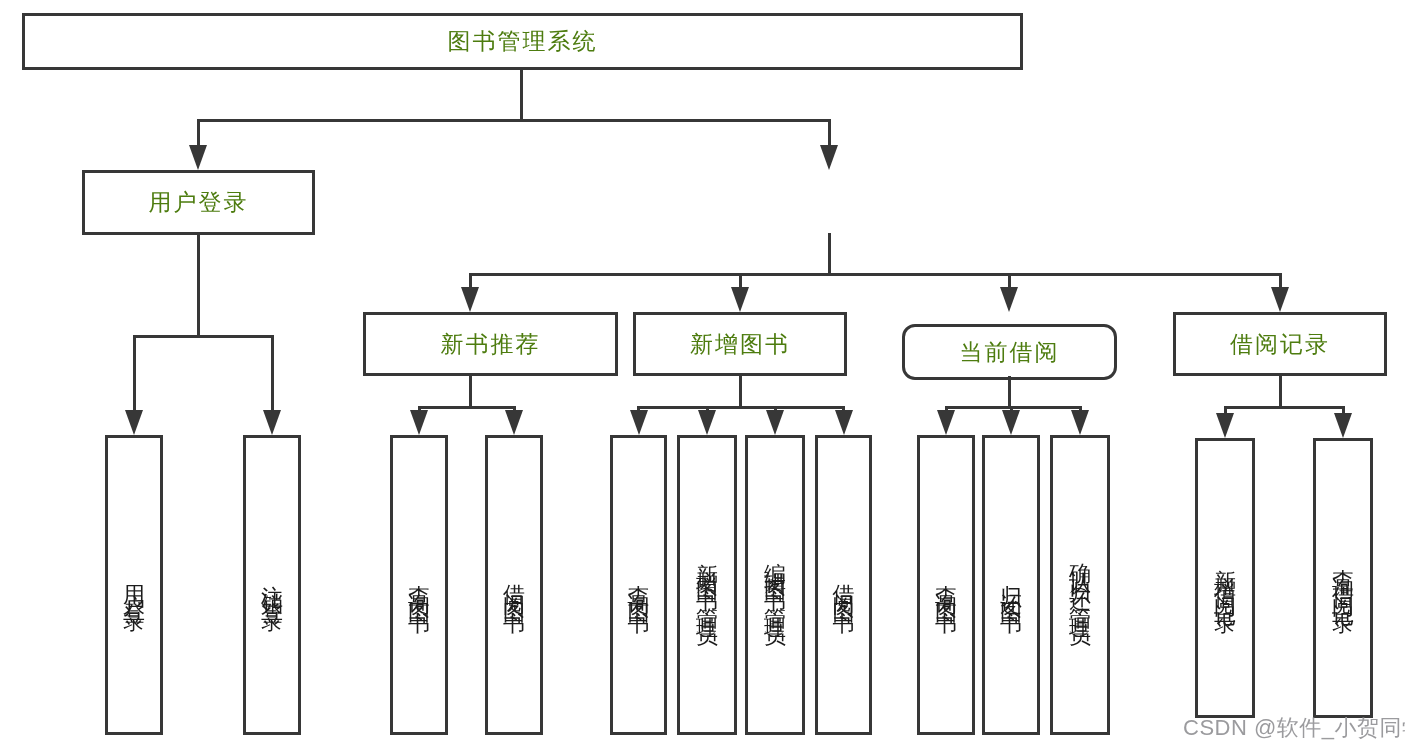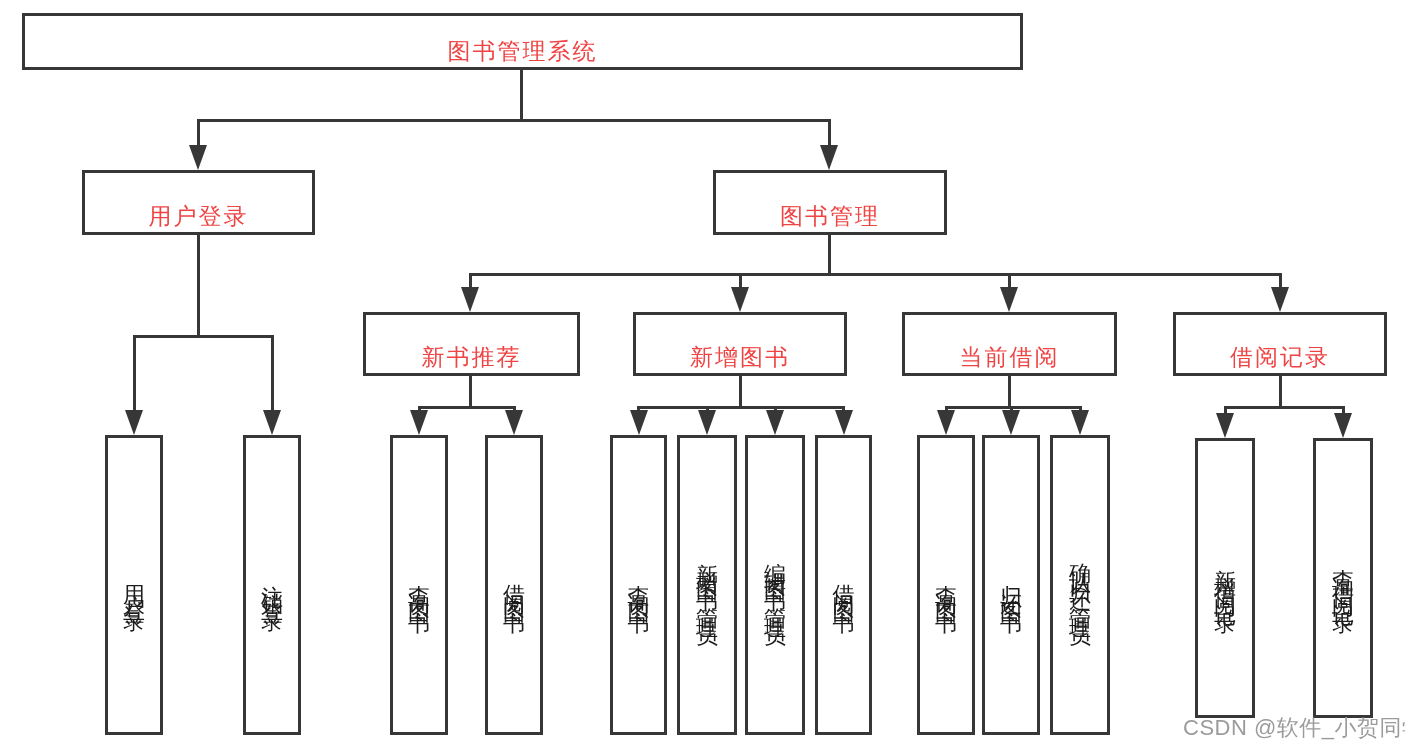--- a/index.html
+++ b/index.html
@@ -2,22 +2,22 @@
 <html><head>
 <meta charset="utf-8">
 <style>
   html,body{margin:0;padding:0;background:#ffffff;}
   #canvas{
     position:relative;width:1405px;height:747px;background:#ffffff;overflow:hidden;
     font-family:"Liberation Sans","DejaVu Sans",sans-serif;
   }
   .hbox{
     position:absolute;box-sizing:border-box;border:3px solid #373737;background:#ffffff;
-    display:flex;align-items:flex-end;justify-content:center;
-    font-size:23px;color:#ef4444;letter-spacing:2px;white-space:nowrap;
+    display:flex;align-items:center;justify-content:center;
+    font-size:23px;color:#4d7c0f;letter-spacing:2px;white-space:nowrap;
   }
   .vbox{
     position:absolute;box-sizing:border-box;border:3px solid #373737;background:#ffffff;
     display:flex;align-items:center;justify-content:center;
     writing-mode:vertical-rl;text-orientation:mixed;
     font-size:22px;color:#1c1c1c;letter-spacing:9px;line-height:1;white-space:nowrap;
   }
   .vline{position:absolute;width:3px;background:#373737;}
   .hline{position:absolute;height:3px;background:#373737;}
   .arrow{
@@ -35,31 +35,28 @@
 
 <div id="canvas">
 
   <div class="hbox" style="left:22px;top:13px;width:1001px;height:57px;">
     <span>图书管理系统</span>
   </div>
 
   <div class="hbox" style="left:82px;top:170px;width:233px;height:65px;">
     <span>用户登录</span>
   </div>
-  <div class="hbox" style="left:713px;top:170px;width:234px;height:65px;">
-    <span>图书管理</span>
-  </div>
 
-  <div class="hbox" style="left:363px;top:312px;width:217px;height:64px;">
+  <div class="hbox" style="left:363px;top:312px;width:255px;height:64px;">
     <span>新书推荐</span>
   </div>
   <div class="hbox" style="left:633px;top:312px;width:214px;height:64px;">
     <span>新增图书</span>
   </div>
-  <div class="hbox" style="left:902px;top:312px;width:215px;height:64px;">
+  <div class="hbox" style="left:902px;top:324px;width:215px;height:56px;border-radius:13px;">
     <span>当前借阅</span>
   </div>
   <div class="hbox" style="left:1173px;top:312px;width:214px;height:64px;">
     <span>借阅记录</span>
   </div>
 
   <div class="vbox" style="left:105px;top:435px;width:58px;height:300px;">
     <span>用户登录</span>
   </div>
   <div class="vbox" style="left:243px;top:435px;width:58px;height:300px;">

